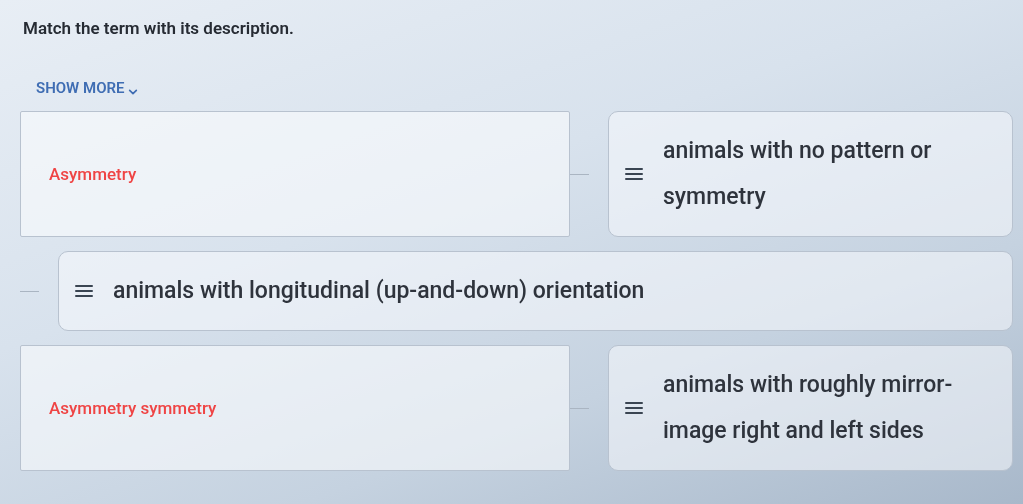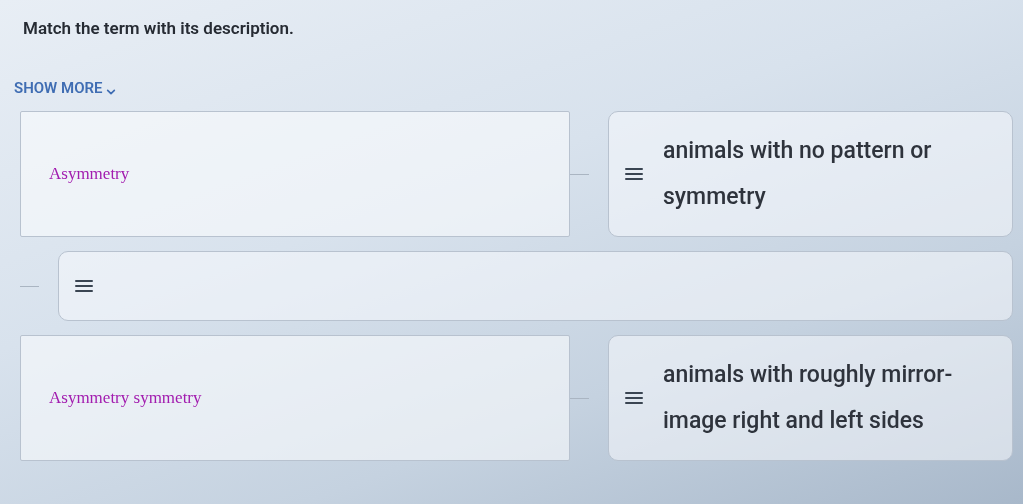--- a/index.html
+++ b/index.html
@@ -30,20 +30,21 @@
       margin-left: -6px;
     }
     .show-more {
       color: #3f6db3;
       font-weight: 600;
       font-size: 15px;
       cursor: pointer;
       display: inline-flex;
       align-items: center;
       gap: 4px;
+      margin-left: 22px;
     }
     .chevron {
       width: 10px;
       height: 10px;
       display: inline-block;
     }
     .chevron svg {
       width: 100%;
       height: 100%;
       stroke: #3f6db3;
@@ -60,23 +61,22 @@
     .term-box {
       flex: 0 0 550px;
       border: 1px solid #b8c2cf;
       background: rgba(250, 252, 254, 0.6);
       border-radius: 2px;
       padding: 20px 28px;
       display: flex;
       align-items: center;
       font-size: 17px;
       font-weight: 500;
-      color: #a21caf;
+      color: #ef4444;
       min-height: 70px;
-      font-family: Liberation Serif, serif;
     }
     .row:nth-child(2) .term-box,
     .row:nth-child(3) .term-box {
       min-height: 100px;
     }
     .connector {
       flex: 0 0 38px;
       display: flex;
       align-items: center;
       justify-content: center;
@@ -158,20 +158,21 @@
   </div>
 
   <div class="row">
     <div class="connector"></div>
     <div class="desc-box">
       <div class="drag-handle">
         <span></span>
           <span></span>
           <span></span>
       </div>
+      <div class="desc-text">animals with longitudinal (up-and-down) orientation</div>
     </div>
   </div>
 
   <div class="row">
     <div class="term-box">
       <span>Asymmetry symmetry</span>
     </div>
     <div class="connector"></div>
     <div class="desc-box">
       <div class="drag-handle">

